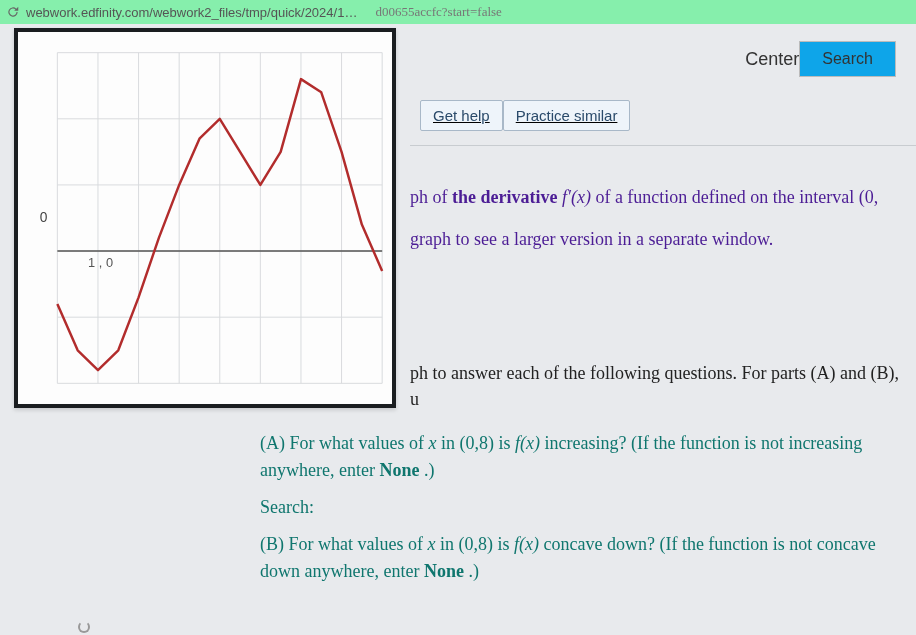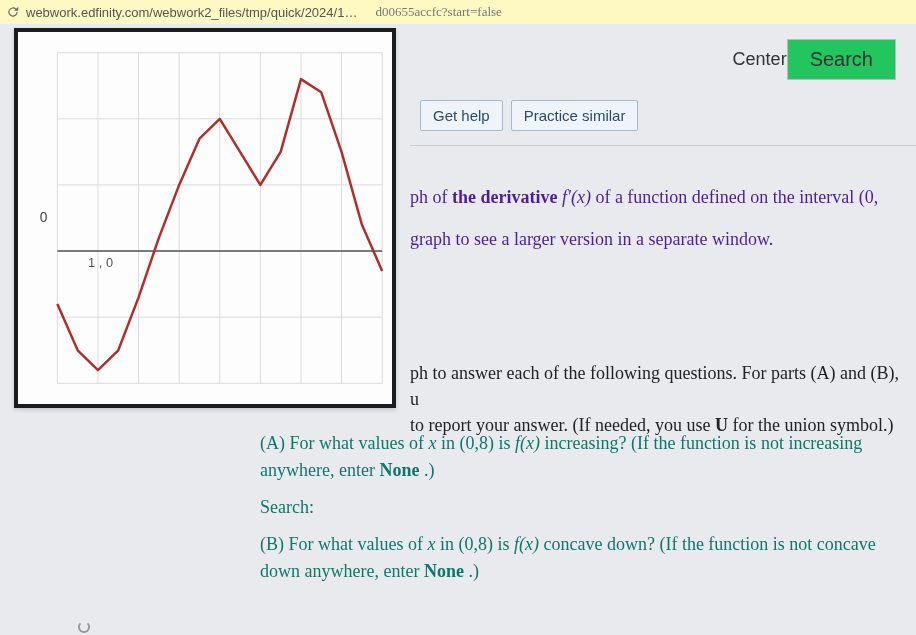--- a/index.html
+++ b/index.html
@@ -13,51 +13,51 @@
     }
     .url-bar {
       position: absolute;
       top: 0; left: 0; right: 0;
       height: 24px;
       display: flex;
       align-items: center;
       font-family: -apple-system, Arial, sans-serif;
       font-size: 13px;
       color: #555;
-      background: #fef9c3;
+      background: #86efac;
       padding: 0 6px;
       gap: 6px;
     }
     .reload-icon { width:14px; height:14px; display:inline-flex; }
     .url-text { white-space: nowrap; overflow: hidden; }
     .url-suffix { color: #777; margin-left: 12px; font-family: Liberation Serif, serif; }
     .top-row {
       position: absolute;
       top: 36px; left: 420px; right: 0;
       height: 46px;
       display: flex;
       align-items: center;
       justify-content: flex-end;
       padding-right: 20px;
     }
     .top-label { font-family: Arial, sans-serif; color: #333; font-size: 18px; }
     .search-btn {
       border: 1px solid #bbb;
-      background: #22c55e;
+      background: #0ea5e9;
       padding: 8px 22px;
       font-family: Arial, sans-serif;
-      font-size: 20px;
+      font-size: 16px;
       color: #333;
       cursor: pointer;
     }
     .buttons-row {
       position: absolute;
       top: 100px; left: 420px;
       display: flex;
-      gap: 8px;
+      text-decoration: underline;
     }
     .action-btn {
       border: 1px solid #a8b8c8;
       background: #eef4fa;
       padding: 6px 12px;
       font-family: Arial, sans-serif;
       font-size: 15px;
       color: #2a4a6a;
       cursor: pointer;
       border-radius: 2px;
@@ -163,23 +163,20 @@
 
 <div class="content">
   <p>
     <span>ph of </span><strong>the derivative </strong><span class="math">f′(x)</span><span> of a function defined on the interval (0,</span>
   </p>
   <p>graph to see a larger version in a separate window.</p>
 </div>
 
 <div class="content2">
   <p>ph to answer each of the following questions. For parts (A) and (B), u</p>
-  <p>
-    <span>to report your answer. (If needed, you use </span><strong>U</strong><span> for the union symbol.)</span>
-  </p>
 </div>
 
 <div class="qa-block">
   <p>
     <span>(A) For what values of </span><span class="math">x</span><span> in (0,8) is </span><span class="math">f(x)</span><span> increasing? (If the function is not increasing anywhere, enter </span><strong>None</strong><span> .)</span>
   </p>
   <p class="answer-label">Search:</p>
   <p>
     <span>(B) For what values of </span><span class="math">x</span><span> in (0,8) is </span><span class="math">f(x)</span><span> concave down? (If the function is not concave down anywhere, enter </span><strong>None</strong><span> .)</span>
   </p>

